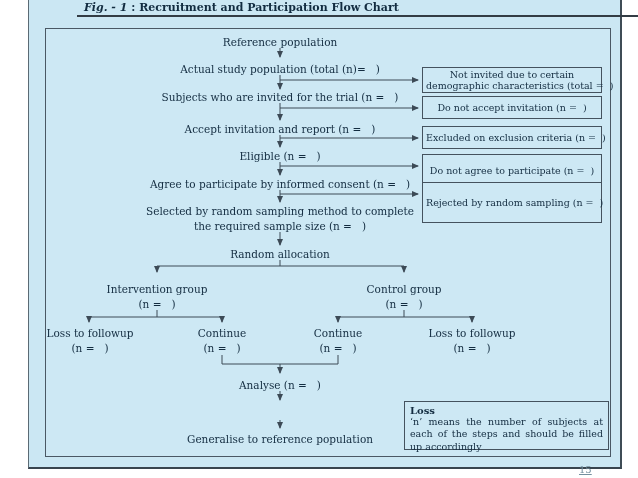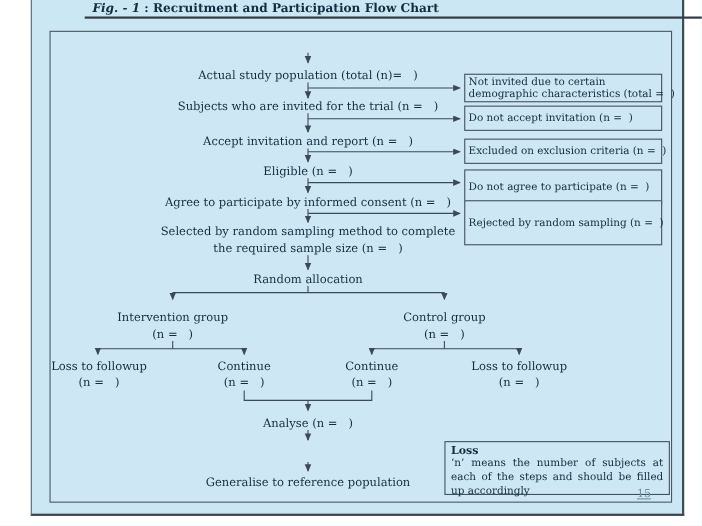--- a/index.html
+++ b/index.html
@@ -25,30 +25,30 @@
   }
   .chart svg{position:absolute;left:0;top:0;}
   .ct{
     position:absolute;transform:translate(-50%,-50%);white-space:nowrap;
     font-size:10.5px;color:#132c40;
   }
   .sbox{
     position:absolute;left:376px;width:180px;box-sizing:border-box;
     border:1px solid #44525e;background:#cde8f4;
     display:flex;flex-direction:column;justify-content:center;
-    padding:1px 3px;font-size:9.5px;line-height:1.2;color:#132c40;white-space:nowrap;
+    padding:1px 3px;font-size:9.5px;line-height:1.2;color:#132c40;white-space:nowrap;text-align:center;
   }
   .note{
     position:absolute;left:358px;top:372px;width:205px;height:49px;box-sizing:border-box;
     border:1px solid #44525e;background:#cde8f4;padding:3px 5px;color:#132c40;
   }
   .note-h{font-size:10px;font-weight:bold;}
   .note-b{font-size:9.5px;line-height:1.3;text-align:justify;}
   .pagenum{
-    position:absolute;left:550px;top:444px;font-size:10px;color:#74909f;text-decoration:underline;
+    position:absolute;left:550px;top:464px;font-size:10px;color:#74909f;text-decoration:underline;
   }
 </style>
 </head>
 <body>
 
 <div class="page">
 
   <div class="title-bar">
     <span class="fig-num">Fig. - 1</span><span> : </span><span>Recruitment and Participation Flow Chart</span>
   </div>
@@ -83,20 +83,21 @@
         <path d="M358 281 V288 M292 288 H426"></path>
         <path d="M292 288 V293" marker-end="url(#arr)"></path>
         <path d="M426 288 V293" marker-end="url(#arr)"></path>
         <path d="M176 326 V335 H292 V326"></path>
         <path d="M234 335 V344" marker-end="url(#arr)"></path>
         <path d="M234 362 V371" marker-end="url(#arr)"></path>
         <path d="M234 391 V399" marker-end="url(#arr)"></path>
       </g>
     </svg>
 
+    <div class="ct" style="left:234px;top:13px">Reference population</div>
     <div class="ct" style="left:234px;top:40px">Actual study population (total (n)=&nbsp;&nbsp;&nbsp;)</div>
     <div class="ct" style="left:234px;top:68px">Subjects who are invited for the trial (n =&nbsp;&nbsp;&nbsp;)</div>
     <div class="ct" style="left:234px;top:100px">Accept invitation and report (n =&nbsp;&nbsp;&nbsp;)</div>
     <div class="ct" style="left:234px;top:127px">Eligible (n =&nbsp;&nbsp;&nbsp;)</div>
     <div class="ct" style="left:234px;top:155px">Agree to participate by informed consent (n =&nbsp;&nbsp;&nbsp;)</div>
     <div class="ct" style="left:234px;top:197px">the required sample size (n =&nbsp;&nbsp;&nbsp;)</div>
     <div class="ct" style="left:234px;top:182px">Selected by random sampling method to complete</div>
     <div class="ct" style="left:234px;top:225px">Random allocation</div>
 
     <div class="sbox" style="top:38px;height:26px">

